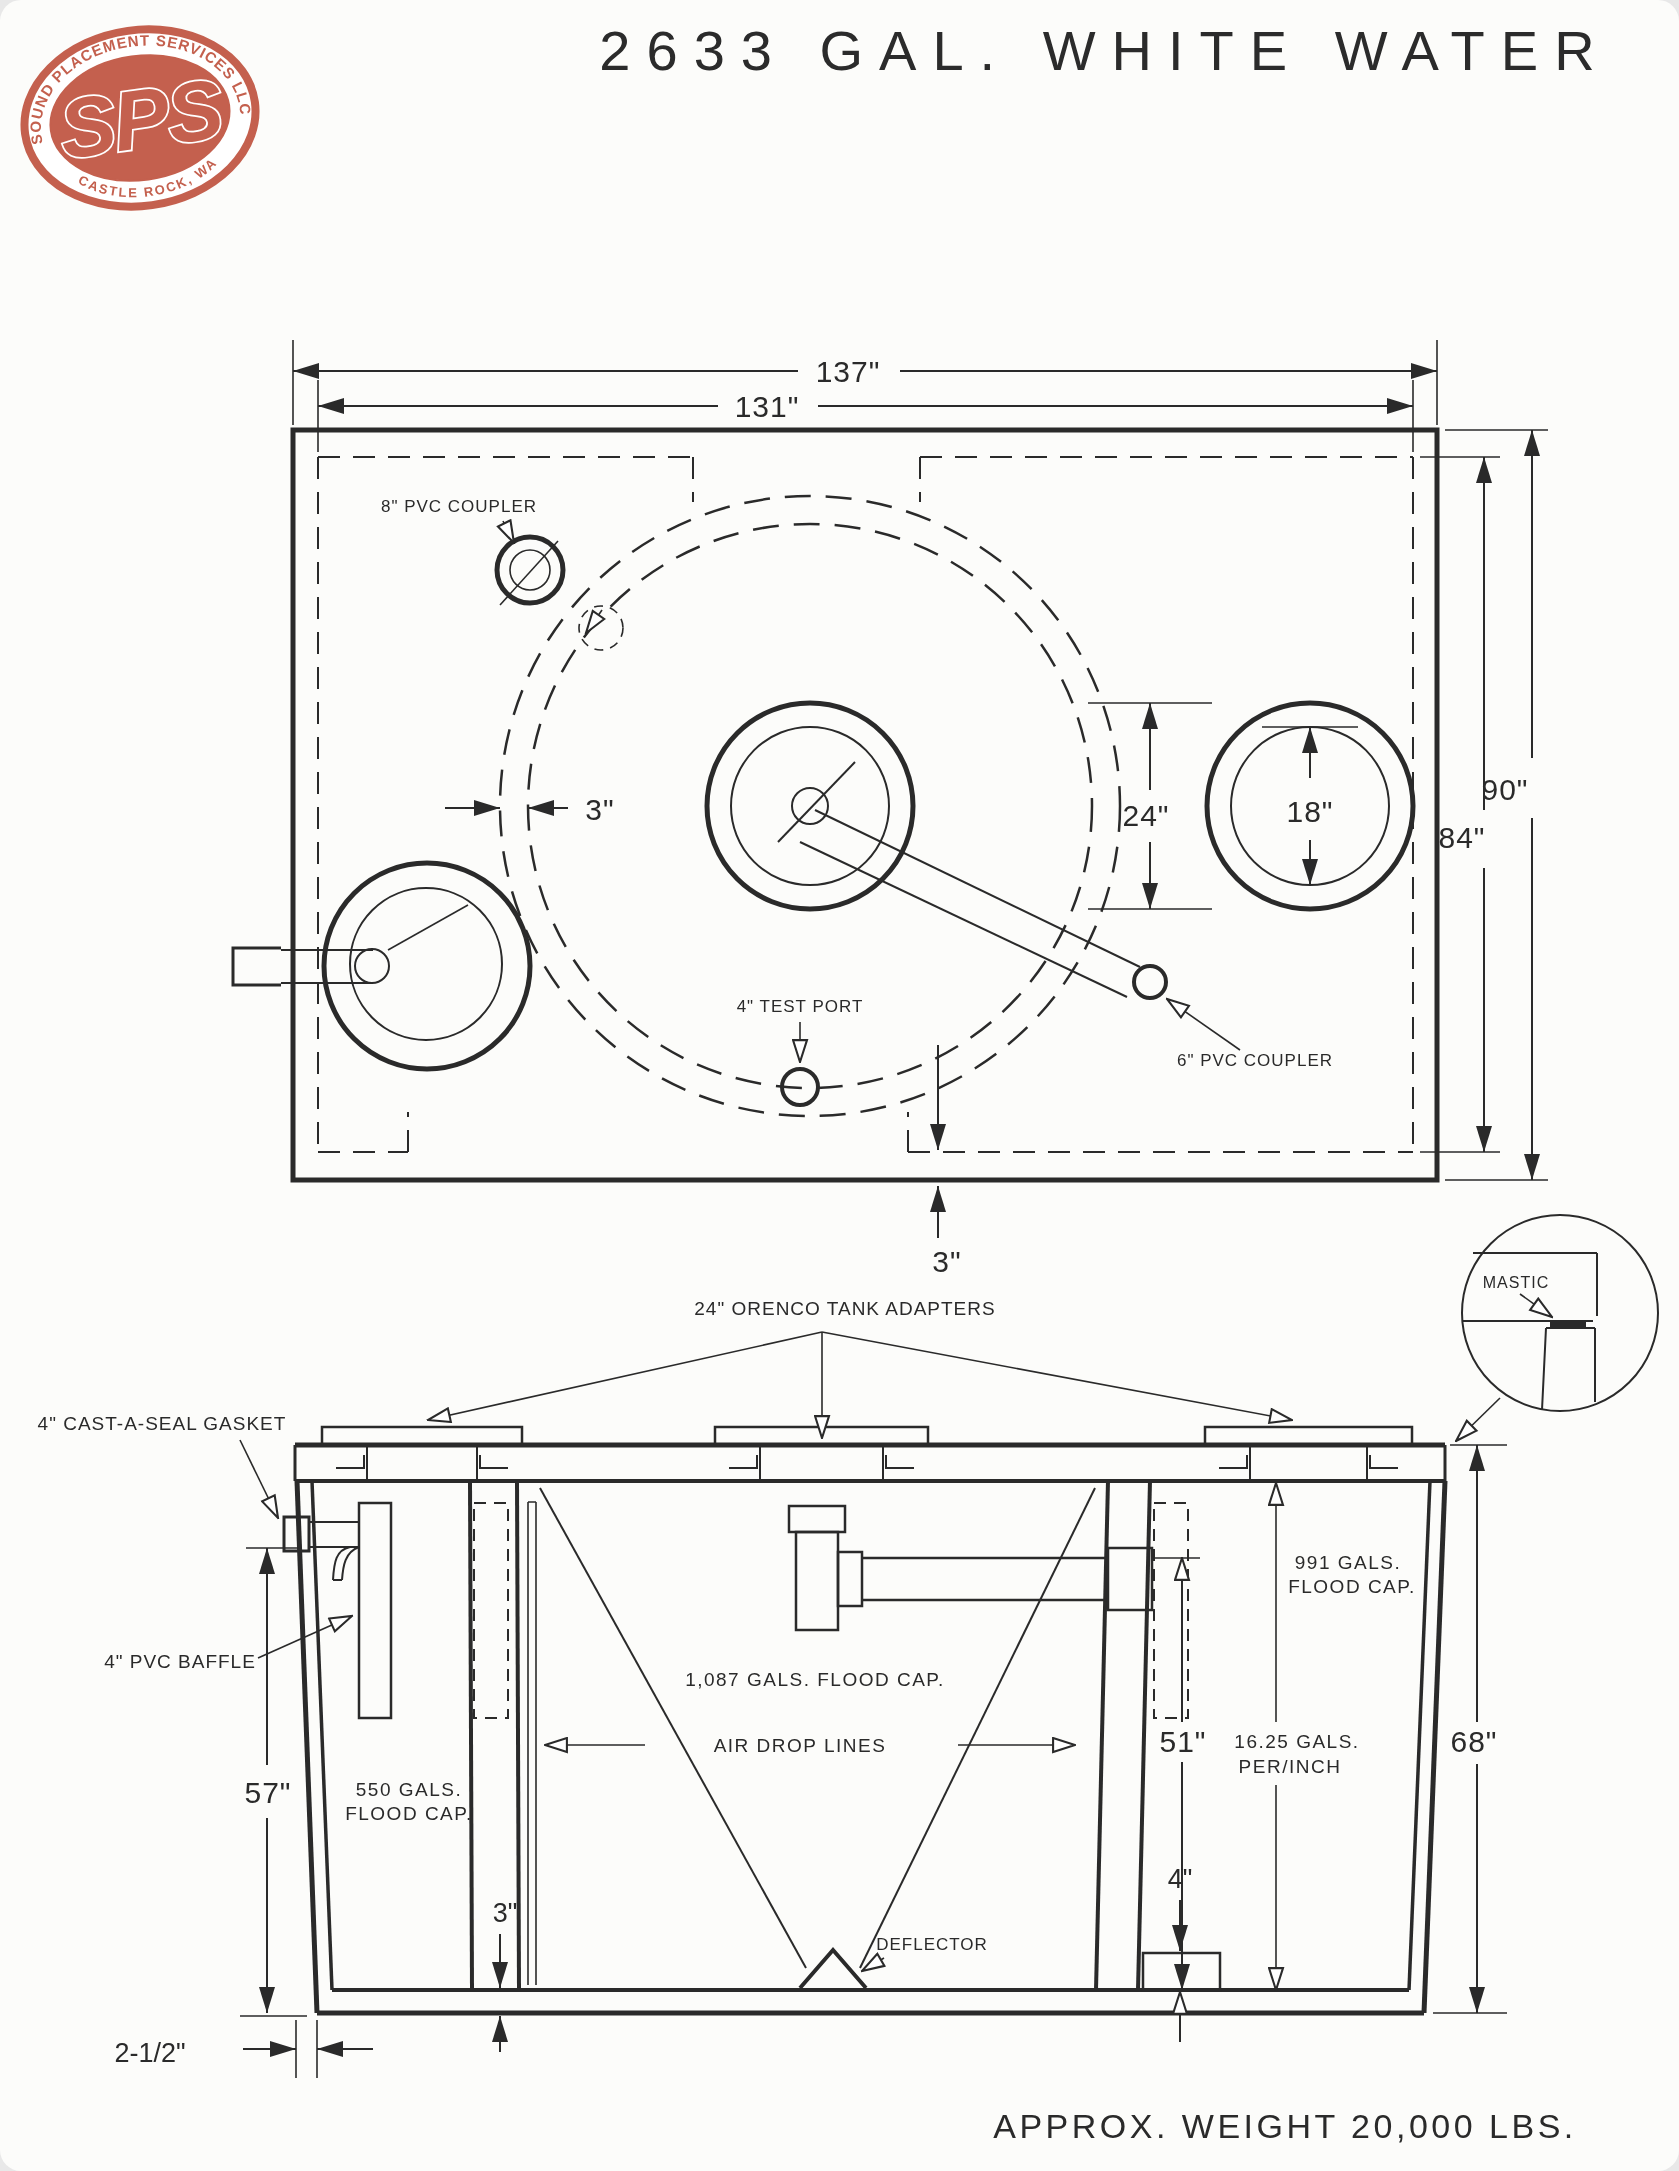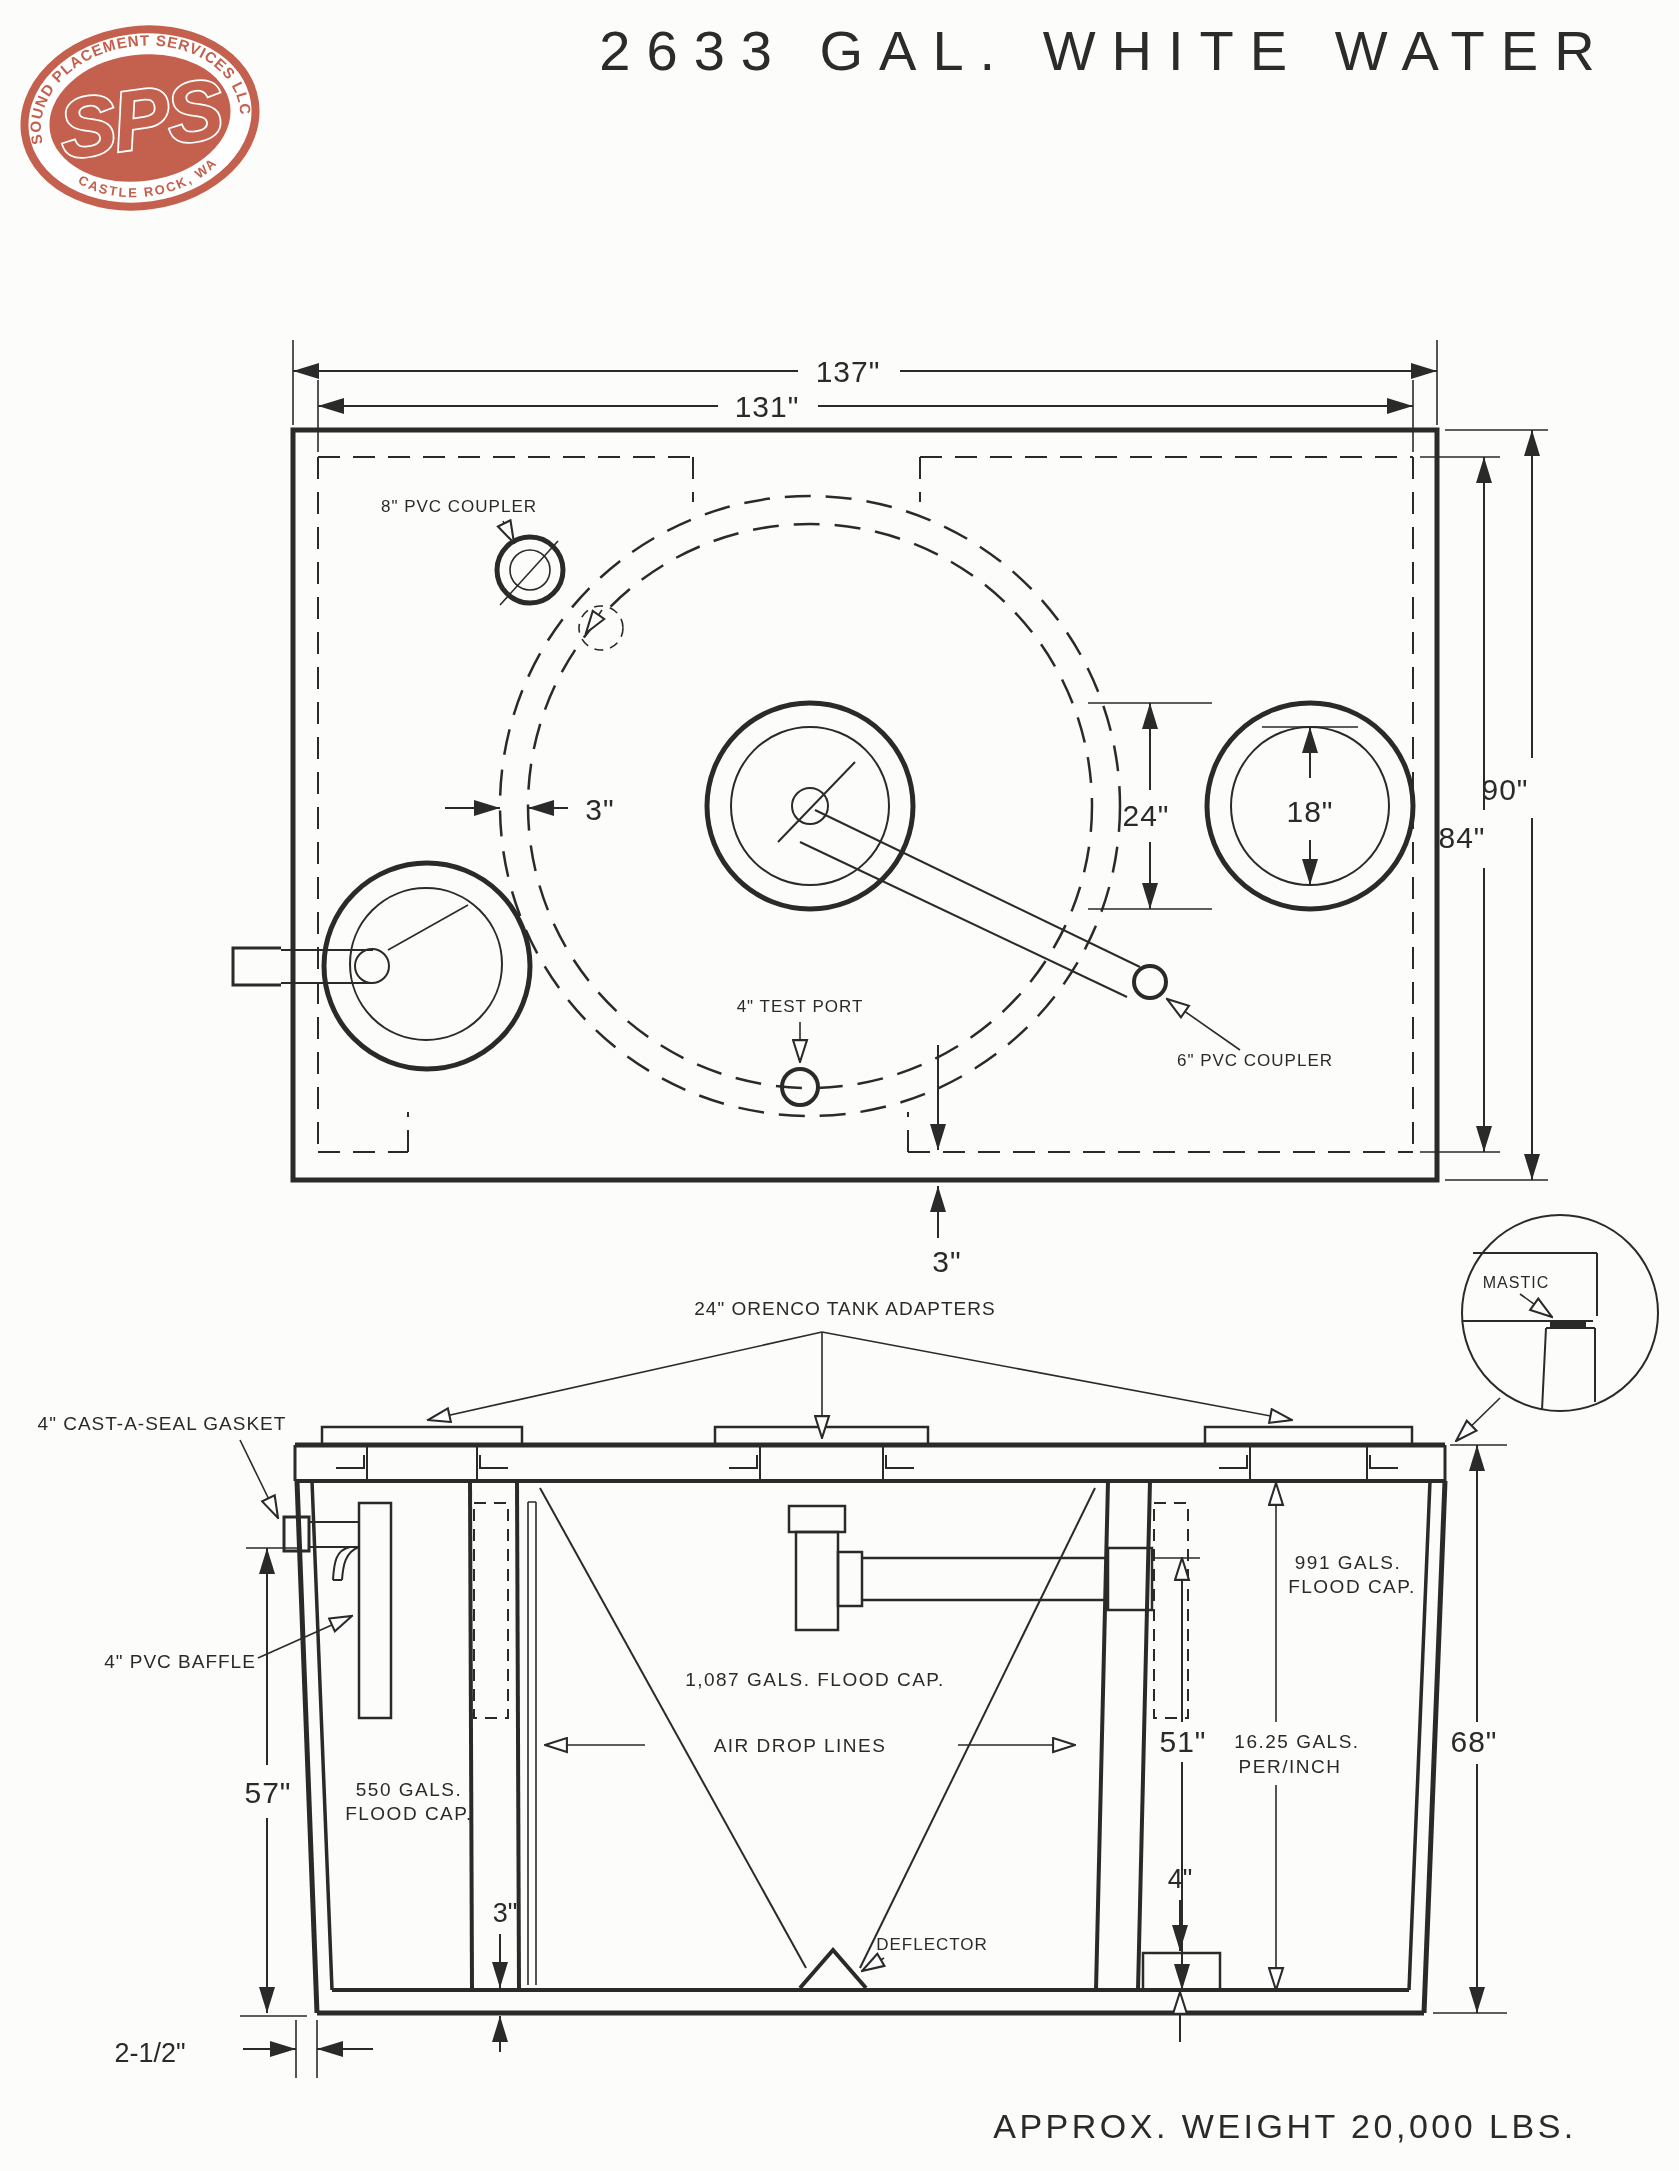--- a/index.html
+++ b/index.html
@@ -1,17 +1,17 @@
 <!DOCTYPE html>
 <html><head>
 <meta charset="utf-8">
 <style>
   html,body{margin:0;padding:0;background:#e8e8e8;}
   #page{width:1679px;height:2171px;background:#fcfcfa;position:relative;margin:0 auto;
-        font-family:"Liberation Sans",sans-serif;}
+        font-family:"Liberation Sans",sans-serif;border-radius:21px;}
   svg{position:absolute;left:0;top:0;}
   .ln{stroke:#2a2a2a;fill:none;stroke-linecap:butt;}
   .s5{stroke-width:5;} .s4{stroke-width:4;} .s35{stroke-width:3.5;} .s3{stroke-width:3;}
   .s25{stroke-width:2.5;} .s2{stroke-width:2;} .s16{stroke-width:1.6;}
   .dashA{stroke-dasharray:26 15;} .dashB{stroke-dasharray:22 13;}
   .dashC{stroke-dasharray:9 7;} .dashD{stroke-dasharray:12 8;}
   .t{fill:#2a2a2a;font-family:"Liberation Sans",sans-serif;text-anchor:middle;}
   .dim{font-size:30px;letter-spacing:1px;}
   .dimS{font-size:27px;}
   .lbl{font-size:19px;letter-spacing:1px;}

